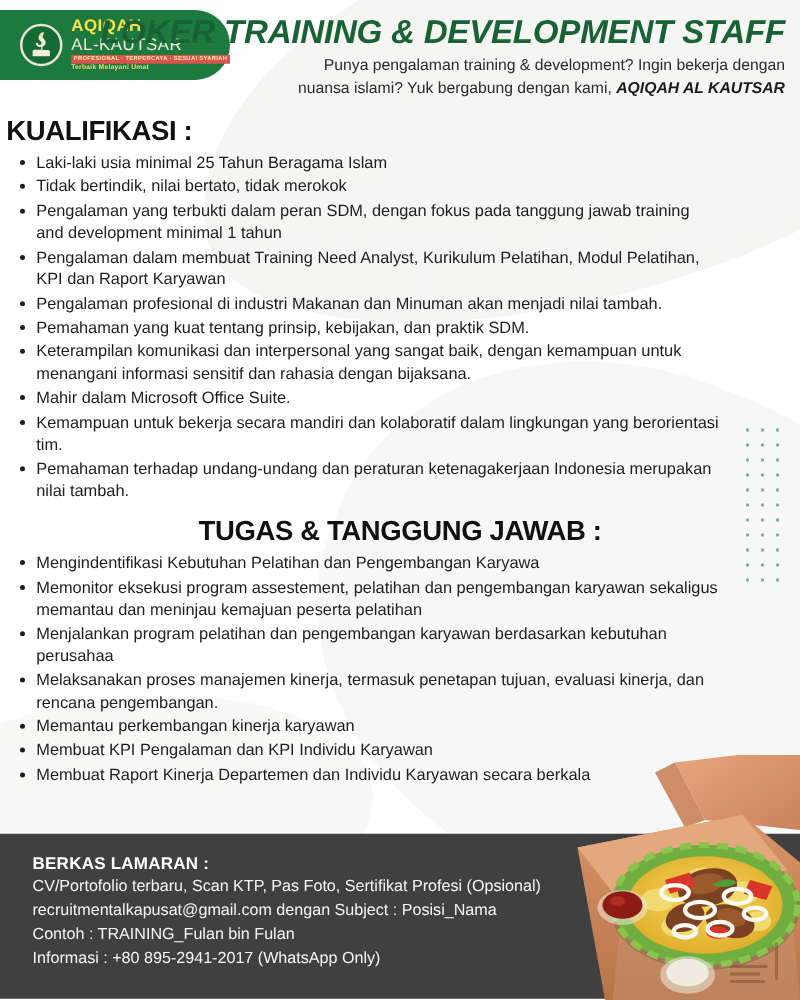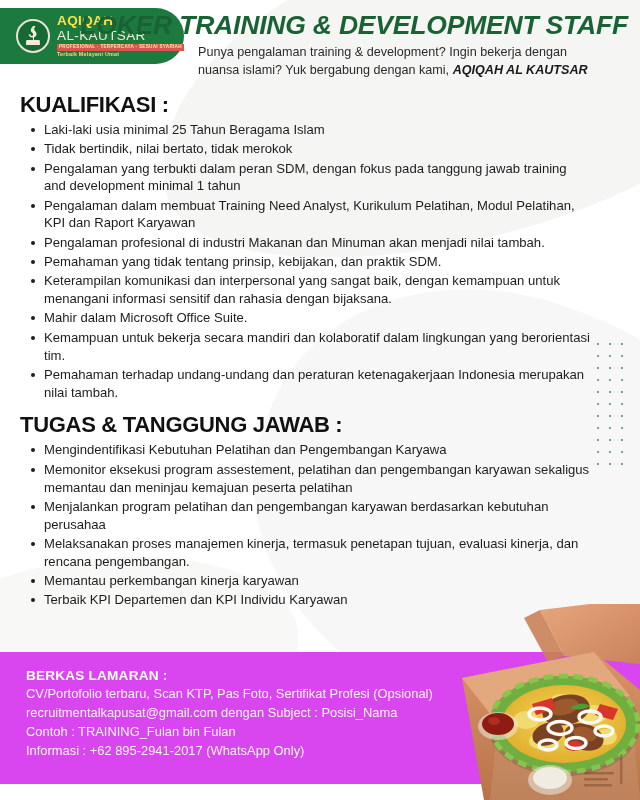--- a/index.html
+++ b/index.html
@@ -56,34 +56,34 @@
     color:#ffd86b; letter-spacing:.2px; white-space:nowrap;
   }
 
   .head-title {
     position:absolute; right:12px; top:10px;
     font-size:26.5px; font-weight:bold; font-style:italic;
     color:#186233; letter-spacing:-.2px; white-space:nowrap;
   }
   .head-sub {
     position:absolute; right:12px; top:44px;
-    width:430px; 
+    width:430px; text-align:right;
     font-size:12.6px; color:#2b2b2b; line-height:1.42;
   }
   .head-sub b { font-style:italic; font-weight:bold; color:#1a1a1a; }
   .head-sub .l3 { display:block; font-style:italic; font-weight:bold; }
 
   
-  .content { position:relative; z-index:2; padding:0 20px; }
+  .content { position:relative; z-index:2; padding:0 5px; }
 
   .sec-title {
     font-size:22px; font-weight:bold; color:#111;
     letter-spacing:-.3px; margin-bottom:3px;
   }
-  .sec-title.second { margin-top:11px; }
+  .sec-title.second { margin-top:11px;text-align:center; }
 
   ul.bullets { list-style:none; }
   ul.bullets li {
     position:relative;
     padding-left:24px;
     font-size:13.1px;
     line-height:1.36;
     color:#1d1d1d;
     margin-bottom:1.5px;
     max-width:572px;
@@ -101,22 +101,22 @@
     right:14px; top:338px;
     width:34px; height:136px;
     background-image:radial-gradient(#5f9b77 1.1px, transparent 1.2px);
     background-size:12px 12px;
     opacity:.85;
   }
 
   
   .footer {
     position:absolute; z-index:4;
-    left:0; bottom:16px; width:640px; height:132px;
-    background:#d946ef;
+    left:0; bottom:1px; width:640px; height:132px;
+    background:#404040;
     color:#ffffff;
     padding:16px 0 0 26px;
   }
   .f-head {
     font-size:13.6px; font-weight:bold; letter-spacing:.2px;
     margin-bottom:1px;
   }
   .f-line { font-size:12.9px; line-height:1.48; color:#f3f6f3; }
   .f-head.k2 { margin-top:5px; }
 
@@ -162,46 +162,47 @@
 
 <div class="content">
 
   <div class="sec-title">KUALIFIKASI :</div>
   <ul class="bullets">
     <li>Laki-laki usia minimal 25 Tahun Beragama Islam</li>
     <li>Tidak bertindik, nilai bertato, tidak merokok</li>
     <li>Pengalaman yang terbukti dalam peran SDM, dengan fokus pada tanggung jawab training and development minimal 1 tahun</li>
     <li>Pengalaman dalam membuat Training Need Analyst, Kurikulum Pelatihan, Modul Pelatihan, KPI dan Raport Karyawan</li>
     <li>Pengalaman profesional di industri Makanan dan Minuman akan menjadi nilai tambah.</li>
-    <li>Pemahaman yang tidak tentang prinsip, kebijakan, dan praktik SDM.</li>
+    <li>Pemahaman yang kuat tentang prinsip, kebijakan, dan praktik SDM.</li>
     <li>Keterampilan komunikasi dan interpersonal yang sangat baik, dengan kemampuan untuk menangani informasi sensitif dan rahasia dengan bijaksana.</li>
     <li>Mahir dalam Microsoft Office Suite.</li>
     <li>Kemampuan untuk bekerja secara mandiri dan kolaboratif dalam lingkungan yang berorientasi tim.</li>
     <li>Pemahaman terhadap undang-undang dan peraturan ketenagakerjaan Indonesia merupakan nilai tambah.</li>
   </ul>
 
   <div class="sec-title second">TUGAS &amp; TANGGUNG JAWAB :</div>
   <ul class="bullets">
     <li>Mengindentifikasi Kebutuhan Pelatihan dan Pengembangan Karyawa</li>
     <li>Memonitor eksekusi program assestement, pelatihan dan pengembangan karyawan sekaligus memantau dan meninjau kemajuan peserta pelatihan</li>
     <li>Menjalankan program pelatihan dan pengembangan karyawan berdasarkan kebutuhan perusahaa</li>
     <li>Melaksanakan proses manajemen kinerja, termasuk penetapan tujuan, evaluasi kinerja, dan rencana pengembangan.</li>
     <li>Memantau perkembangan kinerja karyawan</li>
-    <li>Terbaik KPI Departemen dan KPI Individu Karyawan</li>
+    <li>Membuat KPI Pengalaman dan KPI Individu Karyawan</li>
+    <li>Membuat Raport Kinerja Departemen dan Individu Karyawan secara berkala</li>
   </ul>
 </div>
 
 <div class="dotgrid"></div>
 
 <div class="footer">
   <div class="f-head">BERKAS LAMARAN :</div>
   <div class="f-line">CV/Portofolio terbaru, Scan KTP, Pas Foto, Sertifikat Profesi (Opsional)</div>
   <div class="f-line">recruitmentalkapusat@gmail.com dengan Subject : Posisi_Nama</div>
   <div class="f-line">Contoh : TRAINING_Fulan bin Fulan</div>
-  <div class="f-line">Informasi : +62 895-2941-2017 (WhatsApp Only)</div>
+  <div class="f-line">Informasi : +80 895-2941-2017 (WhatsApp Only)</div>
 </div>
 
 <div class="food">
   <svg viewBox="0 0 196 196" aria-hidden="true">
     <defs>
       <linearGradient id="boxTop" x1="0" y1="0" x2="1" y2="1">
         <stop offset="0" stop-color="#e8a77f"></stop>
           <stop offset="1" stop-color="#c9825c"></stop>
       </linearGradient>
       <linearGradient id="boxFront" x1="0" y1="0" x2="0" y2="1">

